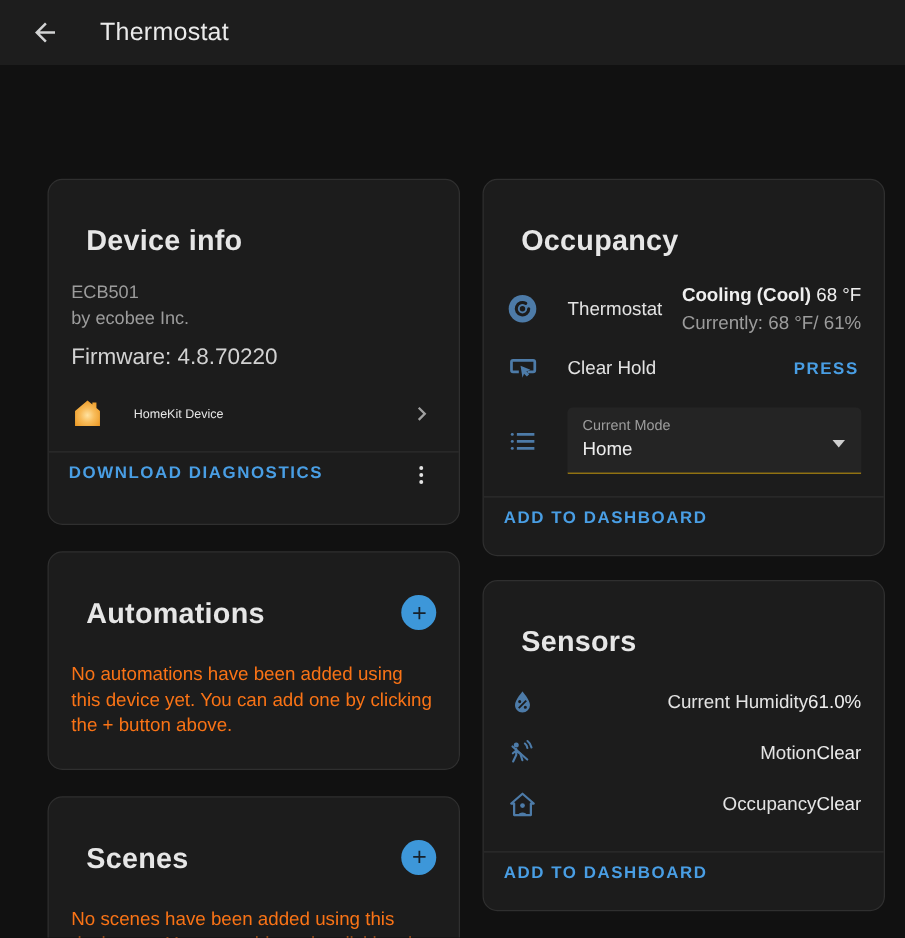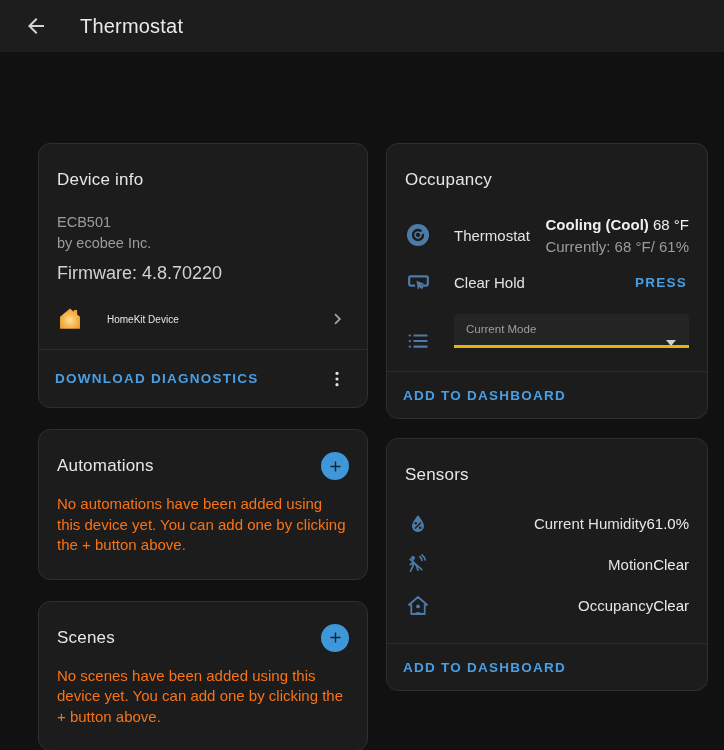--- a/index.html
+++ b/index.html
@@ -26,48 +26,48 @@
   .appbar{height:52px;background:var(--bar-bg);display:flex;align-items:center;padding:0 12px;}
   .back-btn{width:40px;height:40px;border:none;background:transparent;display:flex;align-items:center;justify-content:center;cursor:pointer;padding:0;margin-left:4px;}
   .appbar-title{color:#eaeaea;font-size:20px;font-weight:400;margin-left:24px;letter-spacing:.2px;}
   
   .content{display:flex;gap:18px;padding:91px 14px 0 38px;align-items:flex-start;}
   .col-left{width:330px;flex:none;}
   .col-right{width:322px;flex:none;}
   .card{background:var(--card-bg);border:1px solid var(--card-border);border-radius:12px;box-sizing:border-box;color:var(--txt);}
   .card + .card{margin-top:21px;}
   .card-pad{padding:22px 18px 0 18px;}
-  .card-title{margin:0;font-size:17px;font-weight:400;color:#e6e6e6;letter-spacing:.2px;line-height:28px;}
+  .card-title{margin:12px;font-size:23px;font-weight:700;color:#e6e6e6;letter-spacing:.2px;line-height:28px;}
   .title-row{display:flex;align-items:center;justify-content:space-between;}
   
   .di-model{margin-top:18px;color:var(--txt-mut);font-size:14.5px;line-height:21px;}
   .di-line{margin-top:9px;color:var(--txt-dim);font-size:18px;line-height:20px;}
   .hk-row{display:flex;align-items:center;margin-top:20px;cursor:pointer;min-height:32px;}
   .hk-label{margin-left:24px;font-size:10px;color:#e6e6e6;flex:1;}
-  .card-footer{border-top:1px solid var(--divider);margin-top:14px;display:flex;align-items:center;padding:0 12px 0 8px;height:57px;}
+  .card-footer{border-top:1px solid var(--divider);margin-top:14px;display:flex;align-items:flex-start;padding:0 12px 0 8px;height:57px;}
   .card-footer.slim{height:46px;}
   .text-btn{background:transparent;border:none;color:var(--accent);font-family:inherit;font-size:13.5px;font-weight:700;letter-spacing:1.25px;padding:8px;cursor:pointer;}
   .spacer{flex:1;}
   .dots-btn{width:36px;height:36px;border:none;background:transparent;display:flex;align-items:center;justify-content:center;cursor:pointer;padding:0;}
   
   .plus-btn{width:28px;height:28px;border-radius:50%;border:none;background:var(--plus-blue);display:flex;align-items:center;justify-content:center;cursor:pointer;padding:0;flex:none;}
   .empty-text{margin:14px 0 0;font-size:15px;line-height:20.5px;color:#f97316;padding-bottom:23px;}
   
   .ctl-rows{margin-top:16px;}
   .ctl-row{display:flex;align-items:center;min-height:44px;}
   .icon-cell{width:26px;flex:none;display:flex;align-items:center;justify-content:center;}
   .row-label{margin-left:23px;font-size:15px;color:#e3e3e3;flex:1;}
   .row-right{margin-left:auto;text-align:right;}
   .state-main{font-size:15px;color:#efefef;cursor:pointer;}
   .state-main b{font-weight:700;}
   .state-sub{font-size:15px;color:var(--txt-mut);margin-top:4px;}
   .press-btn{background:transparent;border:none;color:var(--accent);font-family:inherit;font-size:13.5px;font-weight:700;letter-spacing:1.25px;cursor:pointer;padding:6px 2px;}
   .select-row{display:flex;align-items:flex-start;margin-top:10px;}
   .select-row .icon-cell{margin-top:15px;}
-  .select-field{flex:1;margin-left:23px;background:#242424;border-radius:4px 4px 0 0;border-bottom:3px solid #eab308;padding:9px 12px 10px;position:relative;cursor:pointer;}
+  .select-field{flex:1;margin-left:23px;background:#242424;border-radius:4px 4px 0 0;border-bottom:1px solid #eab308;padding:9px 12px 10px;position:relative;cursor:pointer;}
   .select-label{font-size:11.5px;color:#9d9d9d;}
   .select-value{font-size:15px;color:#ededed;margin-top:4px;}
   .select-caret{position:absolute;right:13px;top:26px;width:0;height:0;border-left:5.5px solid transparent;border-right:5.5px solid transparent;border-top:6px solid #cfcfcf;}
   .ctl-footer-gap{height:18px;}
   
   .sensor-rows{margin-top:14px;text-align:right;}
   .sensor-row{display:flex;align-items:center;height:41px;}
   .sensor-value{margin-left:auto;font-size:15px;color:#ededed;cursor:pointer;}
   .sensors-footer-gap{height:17px;}
   svg{display:block;}
@@ -205,20 +205,21 @@
             <span class="icon-cell">
               <svg width="24" height="24" viewBox="0 0 24 24" fill="#4d7ba8">
                 <path d="M7.5 5.4h14v2.1h-14zM7.5 11h14v2.1h-14zM7.5 16.6h14v2.1h-14z"></path>
                 <rect x="2.6" y="5.4" width="2.4" height="2.2" rx="1.1"></rect>
                 <rect x="2.6" y="11" width="2.4" height="2.2" rx="1.1"></rect>
                 <rect x="2.6" y="16.6" width="2.4" height="2.2" rx="1.1"></rect>
               </svg>
             </span>
             <div class="select-field">
               <div class="select-label">Current Mode</div>
+              <div class="select-value">Home</div>
               <span class="select-caret"></span>
             </div>
           </div>
 
           <div class="ctl-footer-gap"></div>
         </div>
       </div>
       <div class="card-footer slim" style="margin-top:0;">
         <button class="text-btn">ADD TO DASHBOARD</button>
       </div>

